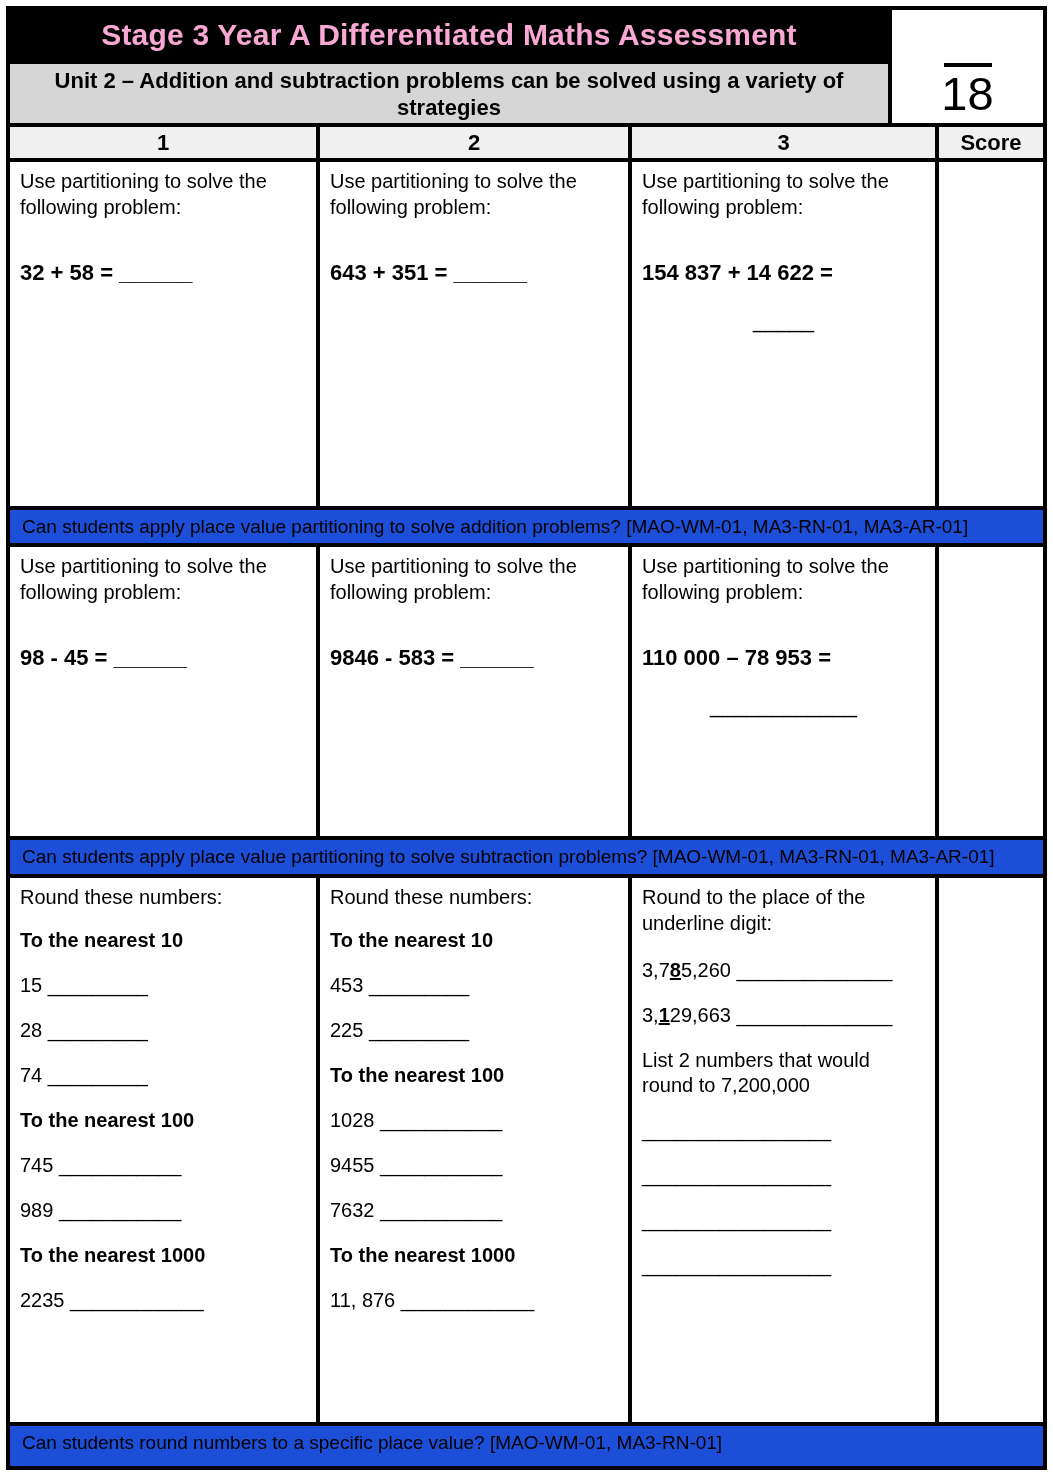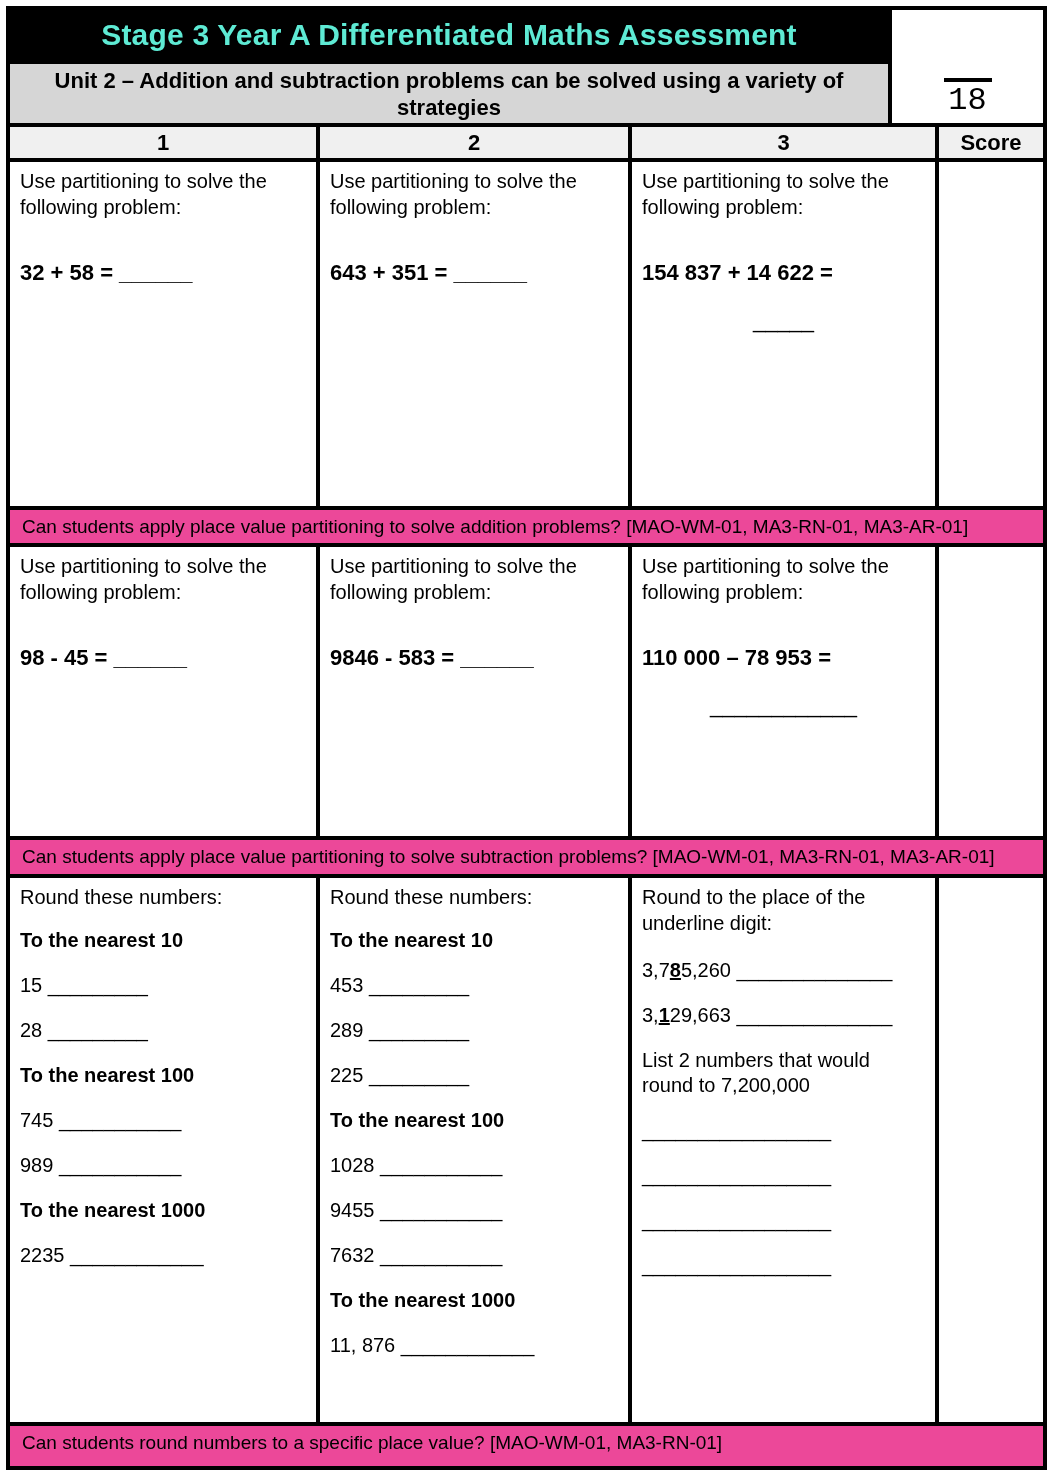--- a/index.html
+++ b/index.html
@@ -7,49 +7,49 @@
     position:relative; width:1053px; height:1480px; background:#ffffff;
     font-family:"Liberation Sans", sans-serif; color:#000;
     overflow:hidden;
   }
   
   .table-bg { position:absolute; left:6px; top:6px; width:1041px; height:1464px; background:#000; }
 
   .abs { position:absolute; box-sizing:border-box; }
 
   .title-bar {
-    background:#000; color:#5eead4; display:flex; align-items:center; justify-content:center;
+    background:#000; color:#f9a8d4; display:flex; align-items:center; justify-content:center;
     font-size:30px; font-weight:bold; letter-spacing:0.2px;
   }
   .score-box {
     background:#fff; border:2px solid #000;
     display:flex; flex-direction:column; align-items:center; justify-content:flex-end;
     padding-bottom:6px;
   }
   .score-box .overbar { width:48px; height:4px; background:#000; margin-bottom:3px; }
-  .score-box .total { font-family:Liberation Mono, monospace; font-size:32px; line-height:1; }
+  .score-box .total { font-family:Liberation Sans, sans-serif; font-size:47px; line-height:1; }
 
   .unit-band {
     background:#d6d6d6; border:2px solid #000;
     display:flex; align-items:center; justify-content:center; text-align:center;
     font-size:22px; font-weight:bold; line-height:27px; padding:0 40px;
   }
 
   .hcell {
     background:#f0f0f0; border:2px solid #000; text-align:center;
     font-size:22px; font-weight:bold; display:flex; align-items:center; justify-content:center;
   }
 
   .cell { background:#fff; border:2px solid #000; padding:6px 10px; font-size:20px; line-height:26px; }
 
   .equation { font-weight:bold; font-size:22px; margin-top:40px; white-space:nowrap; }
   .answer-line { text-align:center; font-size:22px; margin-top:22px; }
 
   .band {
-    background:#ec4899; border:2px solid #000; font-size:19px; padding:5px 12px 0 12px; line-height:24px;
+    background:#1d4ed8; border:2px solid #000; font-size:19px; padding:5px 12px 0 12px; line-height:24px;
   }
 
   .r-heading { margin-bottom:18px; }
   .lines .line { line-height:25px; margin-bottom:20px; }
   .lines .line.b { font-weight:bold; }
   .col3-lines .line { margin-bottom:20px; }
   .col3-lines .line.blank { margin-top:8px; }
   .mark { font-weight:bold; text-decoration:underline; }
 </style>
 </head>
@@ -106,34 +106,34 @@
 
   <div class="abs band" style="left:8px; top:838px; width:1037px; height:38px;">Can students apply place value partitioning to solve subtraction problems? [MAO-WM-01, MA3-RN-01, MA3-AR-01]</div>
 
   <div class="abs cell" style="left:8px; top:876px; width:310px; height:548px;">
     <div class="r-heading">Round these numbers:</div>
     <div class="lines">
 
     <div class="line b">To the nearest 10</div>
         <div class="line">15 _________</div>
         <div class="line">28 _________</div>
+        <div class="line">74 _________</div>
         <div class="line b">To the nearest 100</div>
         <div class="line">745 ___________</div>
         <div class="line">989 ___________</div>
         <div class="line b">To the nearest 1000</div>
         <div class="line">2235 ____________</div>
       </div>
   </div>
   <div class="abs cell" style="left:318px; top:876px; width:312px; height:548px;">
     <div class="r-heading">Round these numbers:</div>
     <div class="lines">
 
     <div class="line b">To the nearest 10</div>
         <div class="line">453 _________</div>
-        <div class="line">289 _________</div>
         <div class="line">225 _________</div>
         <div class="line b">To the nearest 100</div>
         <div class="line">1028 ___________</div>
         <div class="line">9455 ___________</div>
         <div class="line">7632 ___________</div>
         <div class="line b">To the nearest 1000</div>
         <div class="line">11, 876 ____________</div>
       </div>
   </div>
   <div class="abs cell" style="left:630px; top:876px; width:307px; height:548px;">

